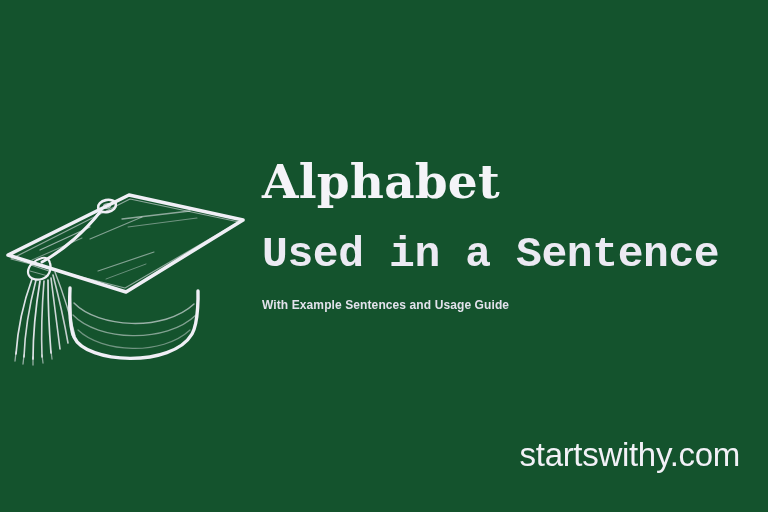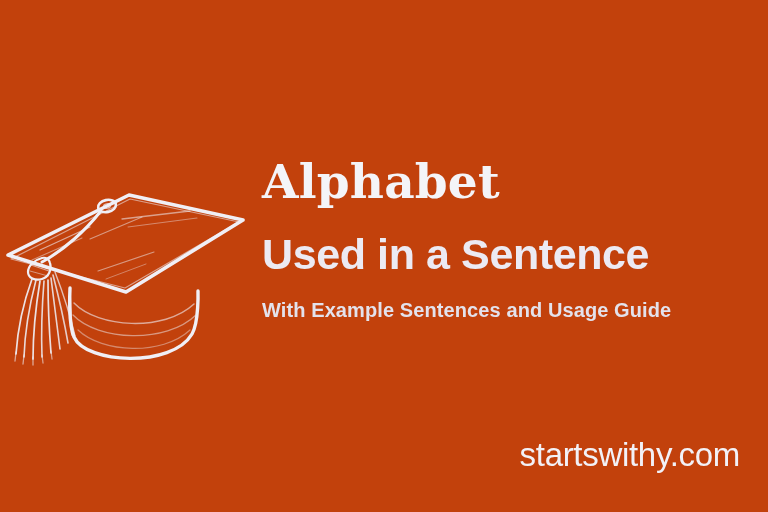--- a/index.html
+++ b/index.html
@@ -10,21 +10,21 @@
     width: 768px;
     height: 512px;
     overflow: hidden;
     font-family: "Liberation Sans", sans-serif;
     background: #3b3b56;
   }
   #card {
     position: relative;
     width: 768px;
     height: 512px;
-    background: #c2410c;
+    background: #14532d;
     overflow: hidden;
   }
 
   
   #cap-illustration {
     position: absolute;
     left: -6px;
     top: 138px;
     width: 260px;
     height: 240px;
@@ -48,35 +48,35 @@
     font-weight: 700;
     font-size: 47px;
     line-height: 1.02;
     color: #f4f4f8;
     letter-spacing: 0.2px;
     margin: 0;
     white-space: nowrap;
   }
 
   #headline {
-    font-family: Liberation Sans, sans-serif;
+    font-family: Liberation Mono, monospace;
     font-weight: 700;
     font-size: 43px;
     line-height: 1.06;
     color: #eceaf3;
     letter-spacing: -0.4px;
     margin: 0;
     margin-top: 26px;
     white-space: nowrap;
   }
 
   #tagline {
     font-family: "Liberation Sans", sans-serif;
     font-weight: 700;
-    font-size: 20px;
+    font-size: 12px;
     line-height: 1.2;
     color: #e3e2ec;
     letter-spacing: 0.1px;
     margin: 0;
     margin-top: 20px;
     white-space: nowrap;
   }
 
   
   #brand-domain {

